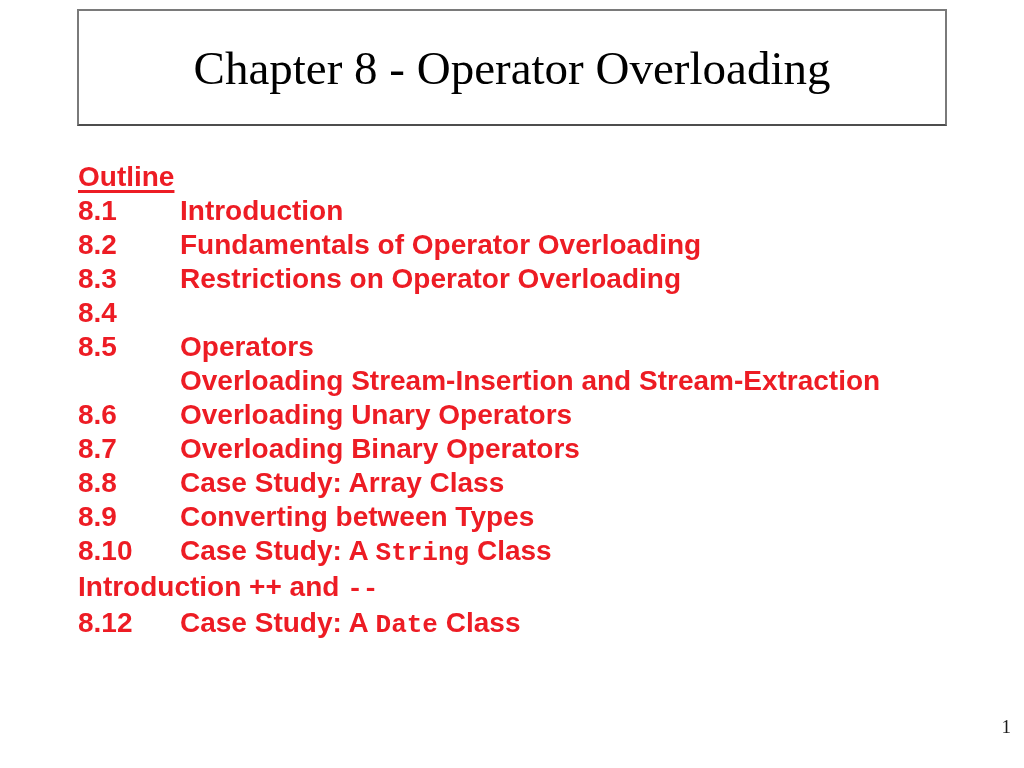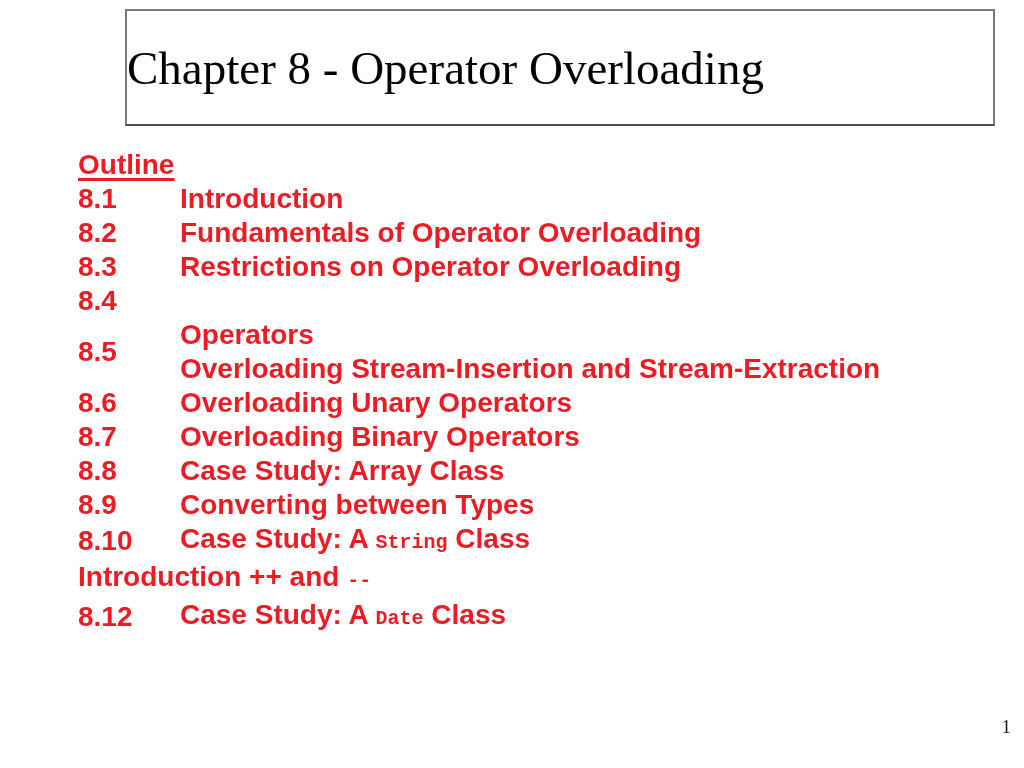--- a/index.html
+++ b/index.html
@@ -19,52 +19,52 @@
     position: absolute;
     left: 77px;
     top: 9px;
     width: 870px;
     height: 117px;
     border: 2px solid #7a7a7a;
     border-bottom-color: #4d4d4d;
     background: #ffffff;
     display: flex;
     align-items: center;
-    margin-left: 48px;
+    justify-content: center;
   }
   .title-text {
     font-family: "Liberation Serif", serif;
     font-size: 47px;
     font-weight: 400;
     color: #000000;
     white-space: nowrap;
     letter-spacing: 0px;
   }
   .outline {
     position: absolute;
     left: 78px;
-    top: 148px;
+    top: 160px;
     width: 880px;
     color: var(--accent, #ED1C24);
     font-weight: bold;
     font-size: 28px;
     line-height: 34px;
   }
   .outline-heading {
     display: inline-block;
     text-decoration: underline;
     text-decoration-thickness: 3px;
     text-underline-offset: 4px;
   }
-  .row { display: flex; align-items: center; }
+  .row { display: flex; align-items: flex-start; }
   .num { width: 102px; flex: 0 0 102px; }
   .txt { flex: 1 1 auto; }
   .mono {
     font-family: "Liberation Mono", "DejaVu Sans Mono", monospace;
-    font-size: 20px;
+    font-size: 26px;
     font-weight: bold;
   }
   .page-number {
     position: absolute;
     right: 13px;
     top: 716px;
     font-family: "Liberation Serif", serif;
     font-size: 19px;
     color: #1a1a1a;
   }

